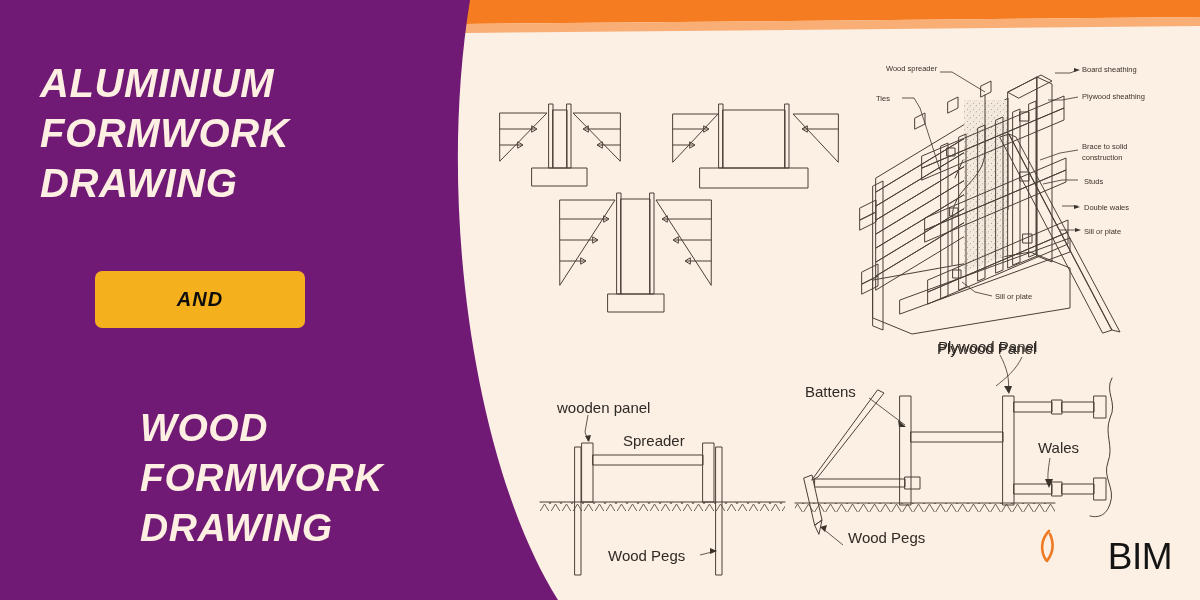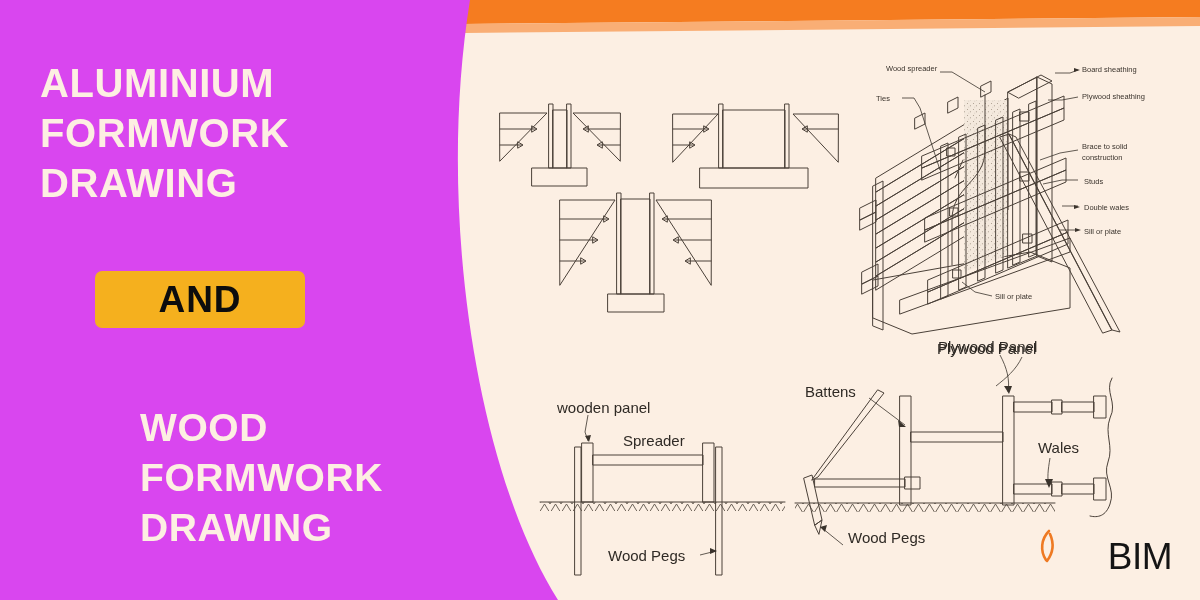--- a/index.html
+++ b/index.html
@@ -14,22 +14,23 @@
     overflow: hidden;
     background: #F57C20;
     font-family: "Liberation Sans", sans-serif;
   }
 
   
   .left-panel {
     position: absolute;
     left: 0; top: 0;
     width: 560px; height: 600px;
-    background: #d946ef;
+    background: #701a75;
     z-index: 2;
+    font-style: italic;
   }
   .title-block {
     position: absolute;
     left: 40px;
     top: 58px;
     width: 400px;
   }
   .title-line {
     color: #FDEFE2;
     font-size: 40px;
@@ -45,21 +46,21 @@
     width: 210px;
     height: 57px;
     background: #F5B01E;
     border-radius: 7px;
     display: flex;
     align-items: center;
     justify-content: center;
   }
   .and-badge span {
     color: #0d0d0d;
-    font-size: 37px;
+    font-size: 20px;
     font-weight: 800;
     letter-spacing: 1px;
   }
   .subtitle-block {
     position: absolute;
     left: 140px;
     top: 378px;
     width: 330px;
     margin-top: 25px;
   }

